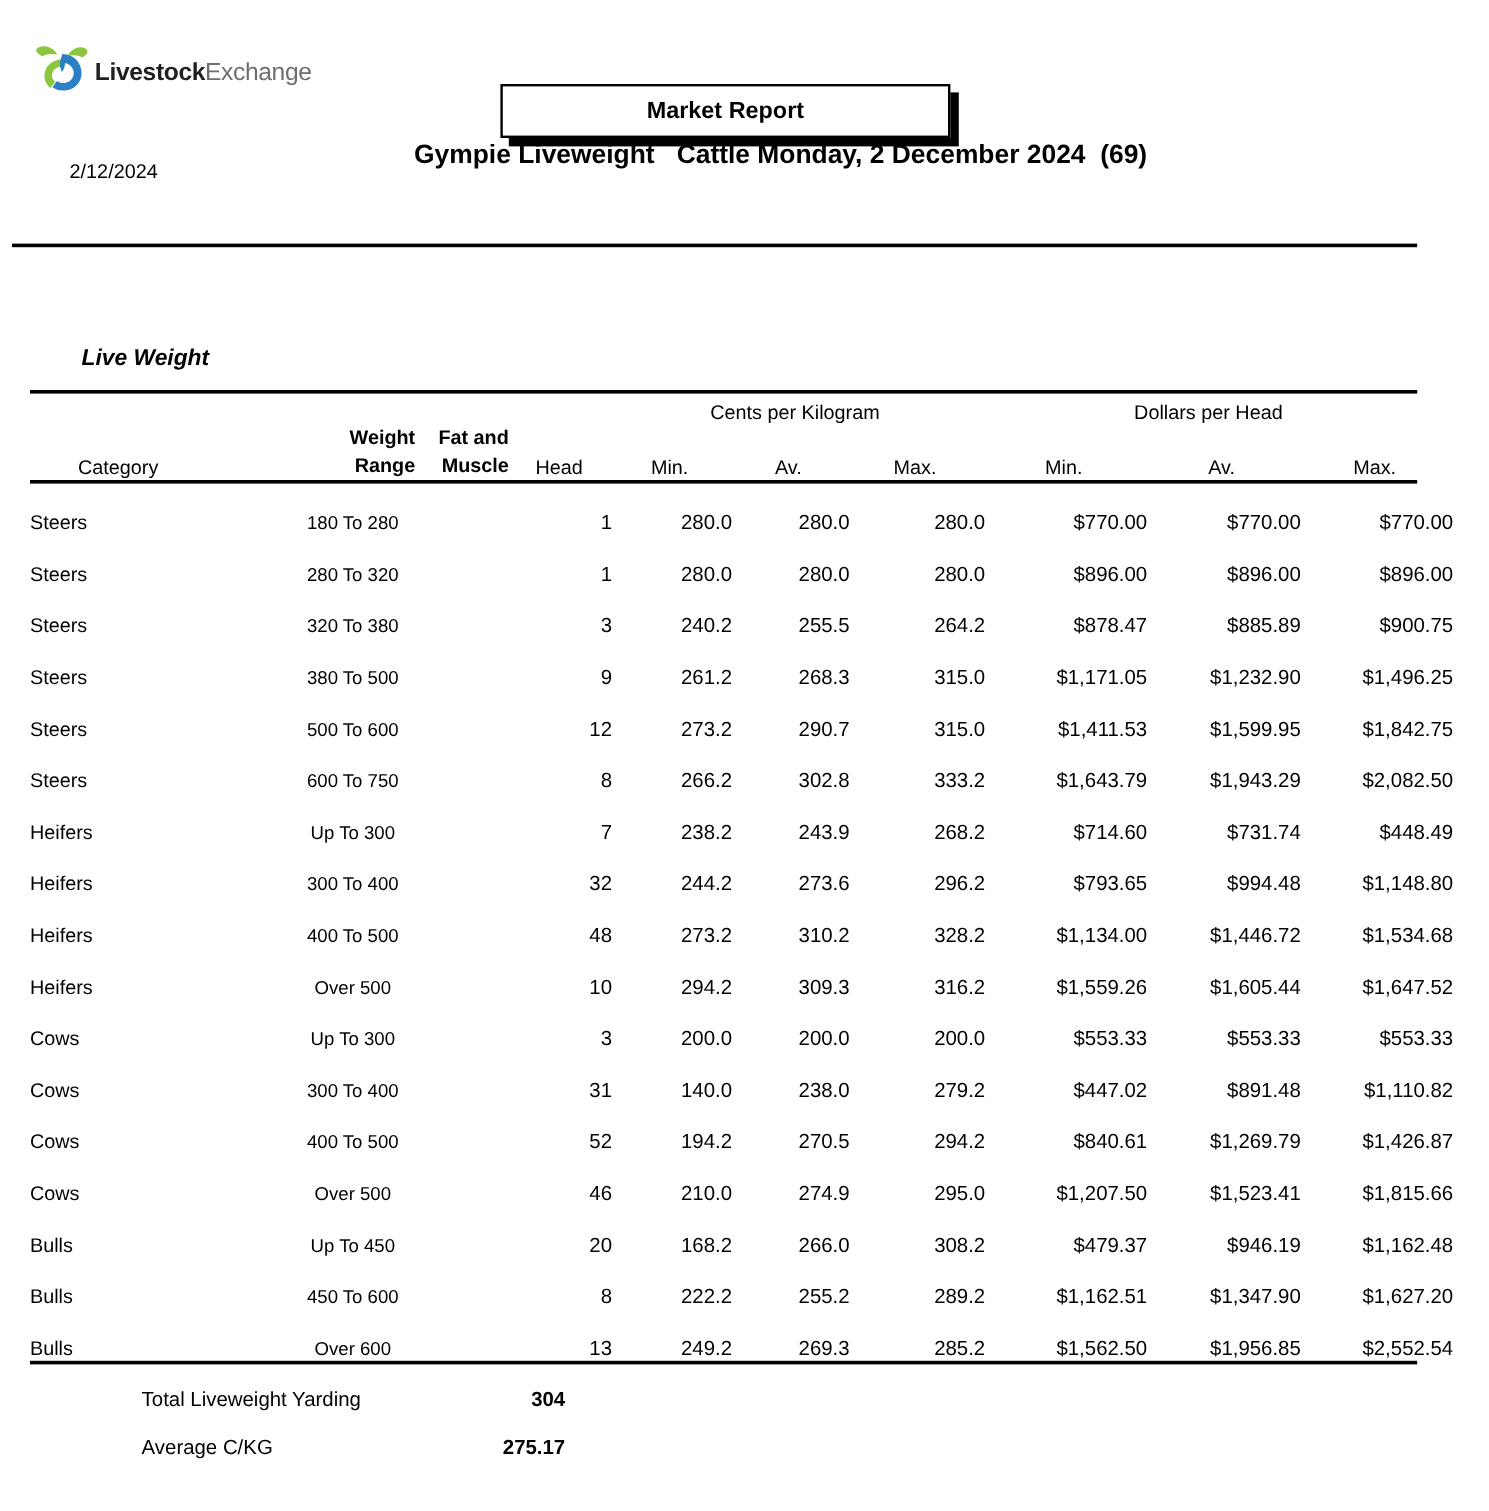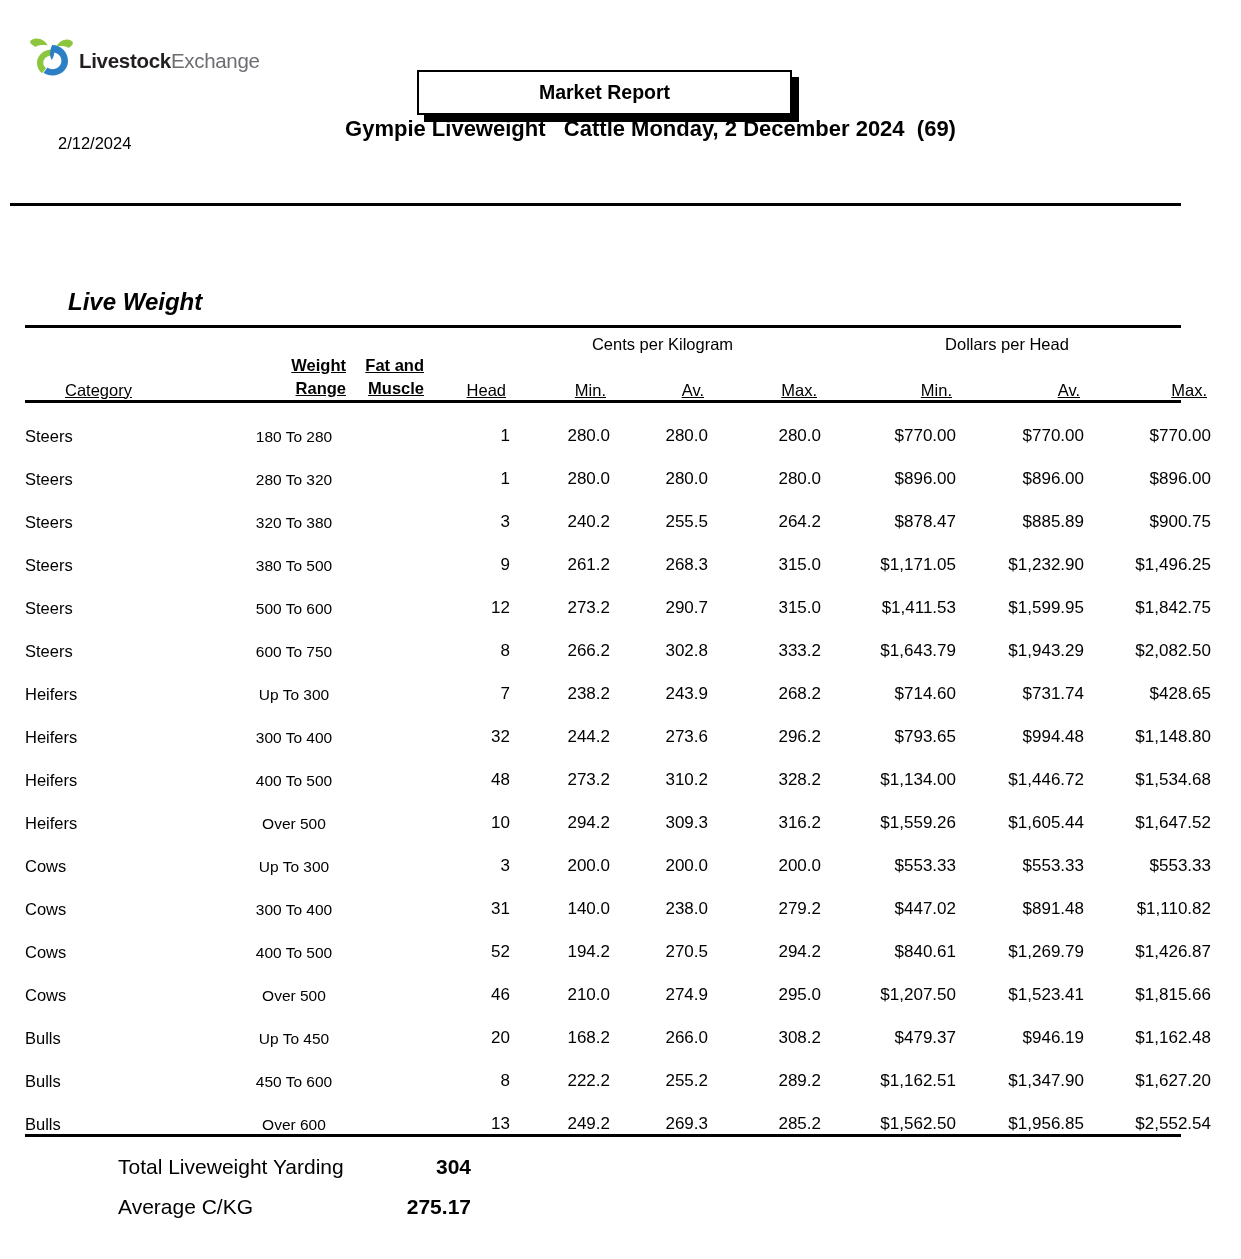--- a/index.html
+++ b/index.html
@@ -100,21 +100,21 @@
     top: 203px;
     height: 0;
     border-top: 3px solid #000;
   }
 
   
   .section-title {
     position: absolute;
     left: 68px;
     top: 288px;
-    font-size: 24px;
+    font-size: 19px;
     font-weight: bold;
     font-style: italic;
   }
 
   
   .table-zone {
     position: absolute;
     left: 25px;
     top: 325px;
     right: 60px;
@@ -164,24 +164,23 @@
     text-align: center;
     padding-bottom: 2px;
     height: 26px;
     margin-top: 16px;
   }
   .hdr-row th {
     font-size: 16.5px;
     font-weight: bold;
     padding-bottom: 6px;
     height: 44px;
-    text-decoration: underline;
   }
   .hdr-row th.left   { text-align: left; padding-left: 40px; }
-  .hdr-row th.right  { text-align: right; padding-right: 4px; }
+  .hdr-row th.right  { padding-right: 4px; }
 
   .stack {
     display: block;
     font-weight: bold;
     font-size: 16.5px;
     line-height: 1.38;
     text-align: right;
     padding-right: 2px;
   }
   .grp-row th.pad-k { padding-right: 6px; }
@@ -215,21 +214,21 @@
 
   
   .footer {
     margin-top: 0;
     padding-top: 10px;
   }
   .foot-row {
     display: flex;
     align-items: center;
     height: 40px;
-    font-size: 21px;
+    font-size: 17px;
   }
   .foot-label {
     width: 340px;
     padding-left: 93px;
     text-align: left;
   }
   .foot-value {
     width: 110px;
     text-align: right;
     font-weight: bold;
@@ -404,21 +403,21 @@
         <tr>
           <td class="cat">Heifers</td>
           <td class="wr">Up To 300</td>
           <td class="fm"></td>
           <td class="num-r">7</td>
           <td class="num-r">238.2</td>
           <td class="num-r">243.9</td>
           <td class="num-r">268.2</td>
           <td class="money">$714.60</td>
           <td class="money">$731.74</td>
-          <td class="money">$428.65</td>
+          <td class="money">$448.49</td>
         </tr>
         <tr>
           <td class="cat">Heifers</td>
           <td class="wr">300 To 400</td>
           <td class="fm"></td>
           <td class="num-r">32</td>
           <td class="num-r">244.2</td>
           <td class="num-r">273.6</td>
           <td class="num-r">296.2</td>
           <td class="money">$793.65</td>

